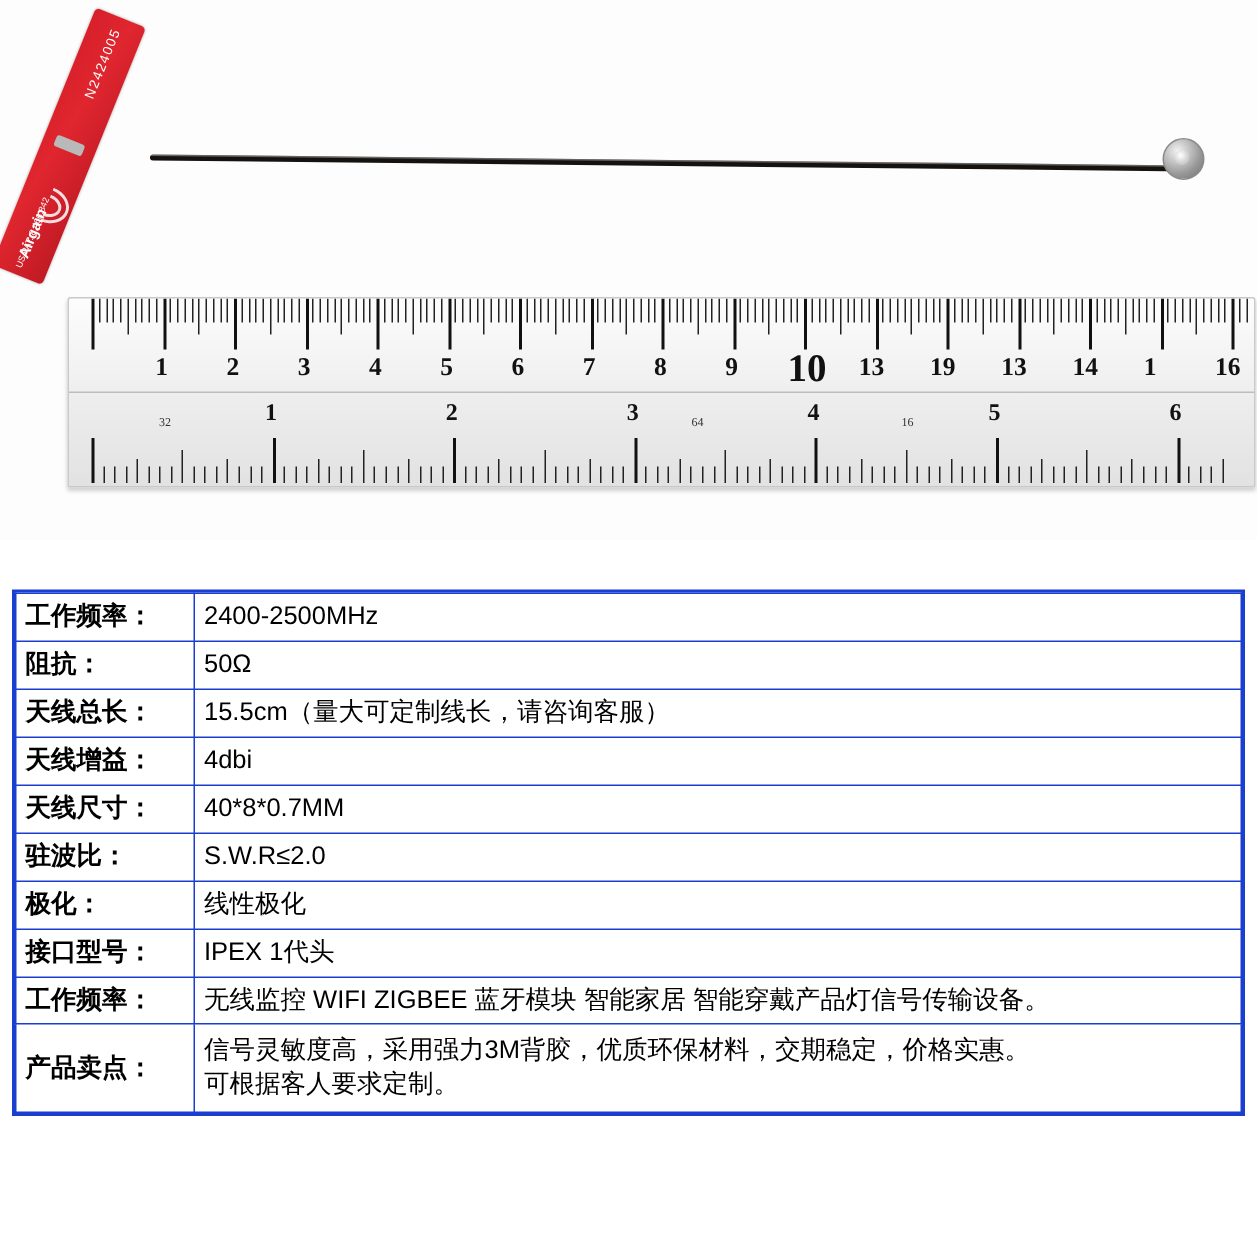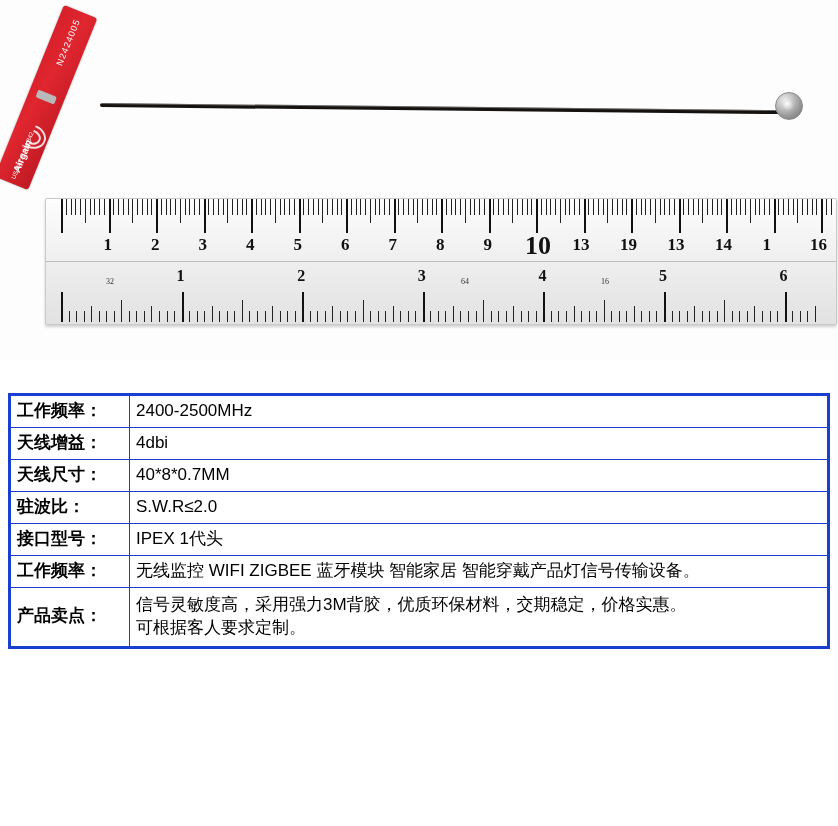--- a/index.html
+++ b/index.html
@@ -578,30 +578,42 @@
 </div>
 
 <div class="table-wrap">
   <table class="spec">
     <tbody id="spec-body">
         <tr>
           <td class="k">工作频率：</td>
           <td class="v">2400-2500MHz</td>
         </tr>
         <tr>
+          <td class="k">阻抗：</td>
+          <td class="v">50Ω</td>
+        </tr>
+        <tr>
+          <td class="k">天线总长：</td>
+          <td class="v">15.5cm（量大可定制线长，请咨询客服）</td>
+        </tr>
+        <tr>
           <td class="k">天线增益：</td>
           <td class="v">4dbi</td>
         </tr>
         <tr>
           <td class="k">天线尺寸：</td>
           <td class="v">40*8*0.7MM</td>
         </tr>
         <tr>
           <td class="k">驻波比：</td>
           <td class="v">S.W.R≤2.0</td>
+        </tr>
+        <tr>
+          <td class="k">极化：</td>
+          <td class="v">线性极化</td>
         </tr>
         <tr>
           <td class="k">接口型号：</td>
           <td class="v">IPEX 1代头</td>
         </tr>
         <tr>
           <td class="k">工作频率：</td>
           <td class="v">无线监控 WIFI ZIGBEE 蓝牙模块  智能家居  智能穿戴产品灯信号传输设备。</td>
         </tr>
         <tr class="tall">

